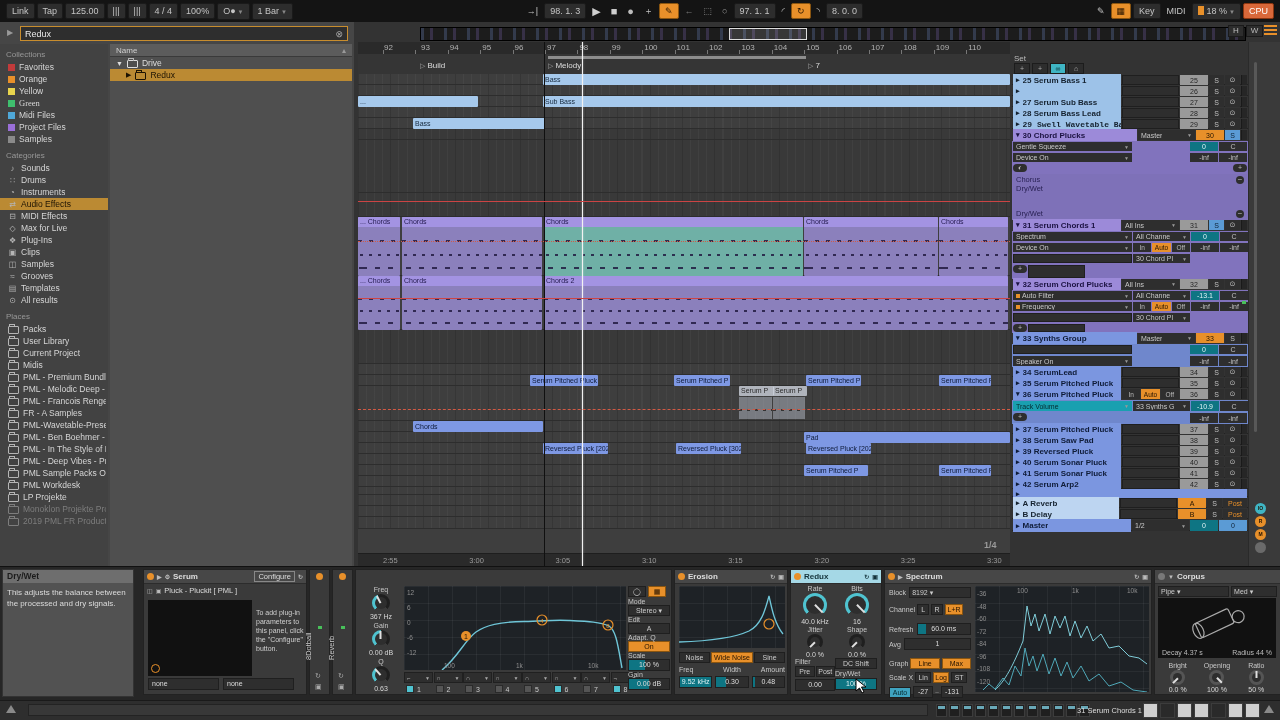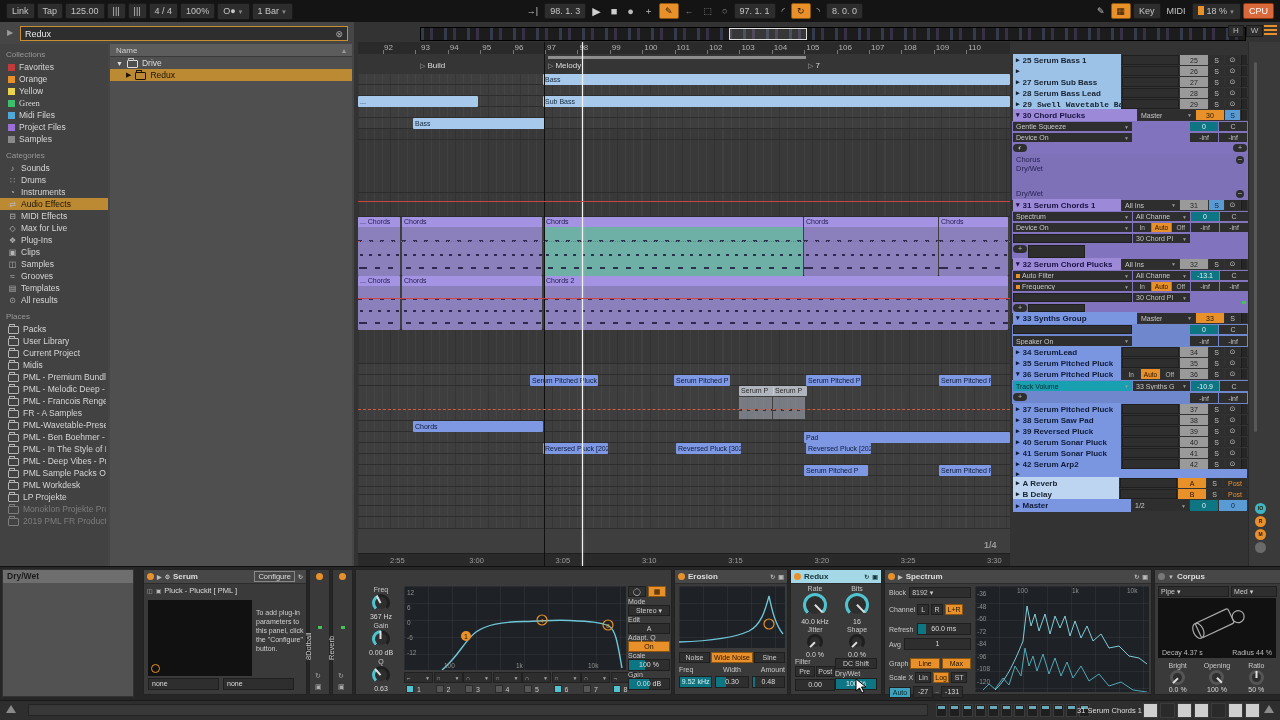--- a/index.html
+++ b/index.html
@@ -557,34 +557,43 @@
         <div class="clip b" style="left: 446px; width: 62px;">Serum Pitched P</div>
         <div class="clip b" style="left: 581px; width: 50px;">Serum Pitched P</div>
       </div>
       <div class="lane" style="height: 11px;"></div>
       <div class="lane" style="height: 8px;"></div>
       <div class="lane" style="height: 11px;"></div>
       <div class="lane" style="height: 11px;"></div>
       <div class="lane" style="height: 12px;"></div>
     </div>
   <div id="timeruler">
-      <div class="t-lab" style="left: 32px;">2:55</div>
+      <div class="t-lab" style="left: 25px;">2:55</div>
       <div class="t-lab" style="left: 111.3px;">3:00</div>
       <div class="t-lab" style="left: 197.6px;">3:05</div>
       <div class="t-lab" style="left: 283.9px;">3:10</div>
       <div class="t-lab" style="left: 370.2px;">3:15</div>
       <div class="t-lab" style="left: 456.5px;">3:20</div>
       <div class="t-lab" style="left: 542.8px;">3:25</div>
       <div class="t-lab" style="left: 629.1px;">3:30</div>
     </div>
   <div id="gridlabel">1/4</div>
   <div id="insertline"></div>
   <div id="playhead"></div>
 
   <div id="headers">
+    <div id="set-row">
+      <span id="set-lab">Set</span>
+      <span id="set-btns">
+        <span class="set-b">+</span>
+        <span class="set-b">+</span>
+        <span class="set-b teal">∞</span>
+        <span class="set-b">⌂</span>
+      </span>
+    </div>
     <div id="trk-list">
         <div class="trk c-lb" style="height: 11px;">
           <div class="hrow" style="height: 12px;">
             <div class="cell namec">
               <span style="font-size: 7px;">▸</span>
               <span style="overflow: hidden;">25 Serum Bass 1</span>
             </div>
             <div class="cell inputc" style="flex: 0 0 57px;"></div>
             <div class="cell boxc gray" style="width: 28px; flex: 0 0 28px; margin: 1px 0px;">25</div>
             <div class="cell boxc" style="width: 15px; flex: 0 0 15px;">S</div>
@@ -1023,20 +1032,21 @@
     <div id="rscroll"></div>
   <div class="rcirc" style="top: 461px; background: rgb(63, 181, 196);">IO</div>
       <div class="rcirc" style="top: 474px; background: rgb(232, 144, 42);">R</div>
       <div class="rcirc" style="top: 487px; background: rgb(232, 144, 42);">M</div>
       <div class="rcirc" style="top: 500px; background: rgb(106, 106, 106);"></div>
     </div>
 
   <div id="devarea">
     <div id="infobox">
       <div class="it">Dry/Wet</div>
+      <div class="ib">This adjusts the balance between the processed and dry signals.</div>
     </div>
 
     <div class="device" style="left:143px;width:164px;">
       <div class="dtitle">
         <span class="pwr"></span>
         <span class="tic">▶</span>
         <span class="tic">⚙</span>
         <span>Serum</span>
           <span class="sp"></span>
         <span class="cfgbtn">Configure</span>

